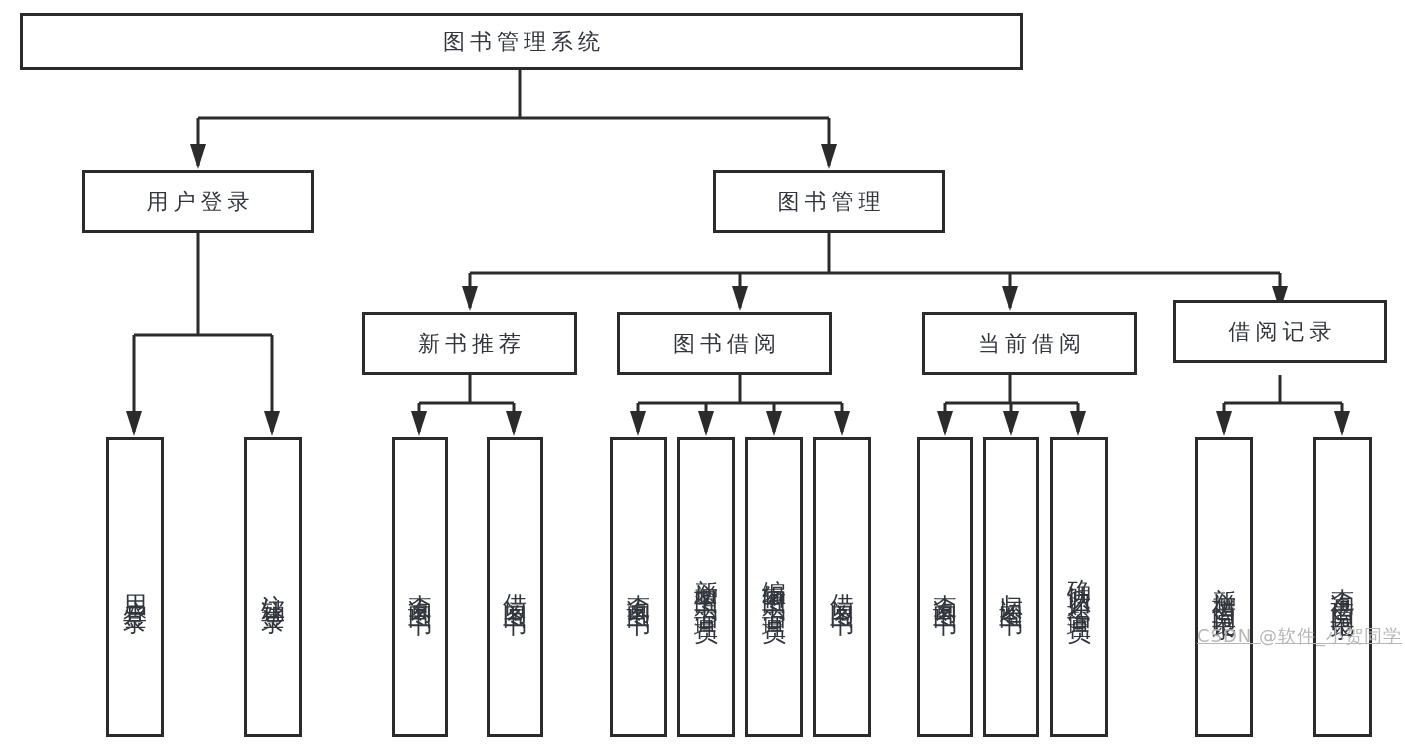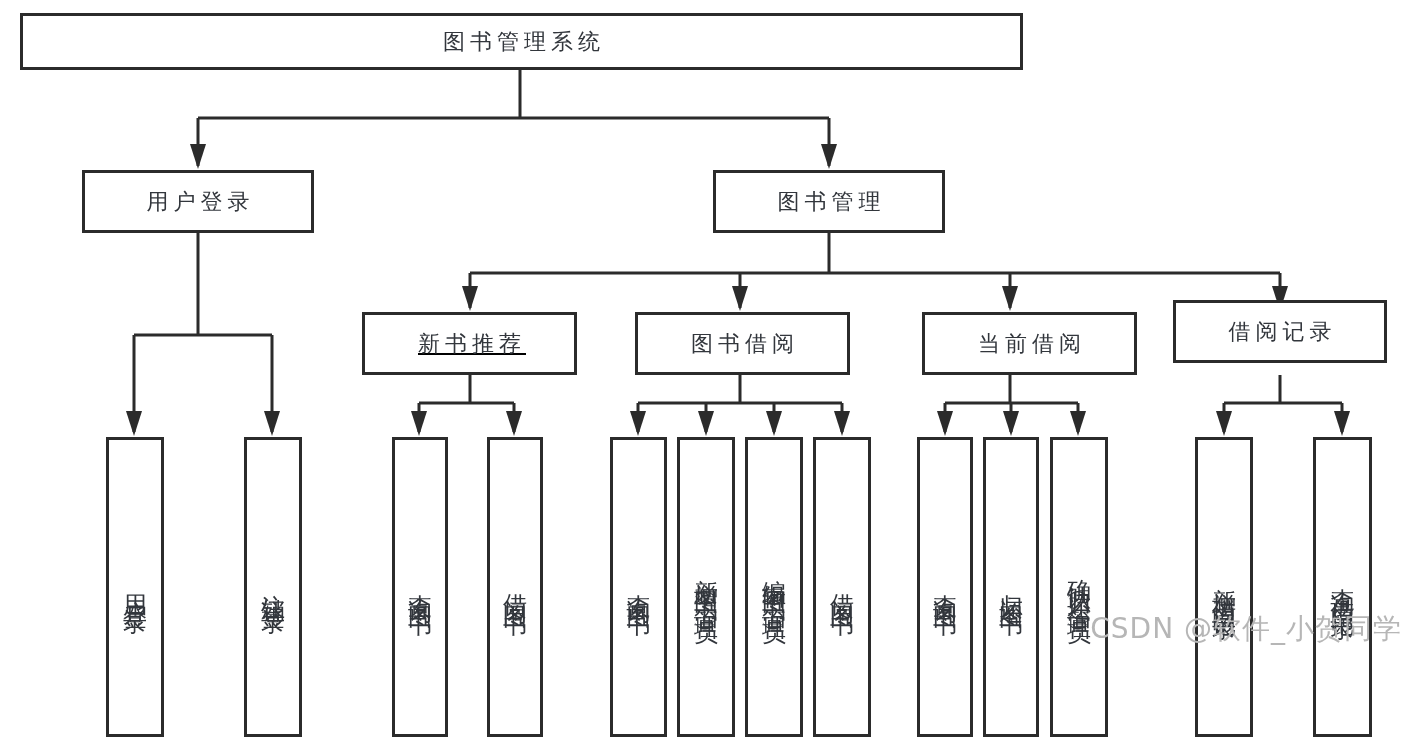--- a/index.html
+++ b/index.html
@@ -42,24 +42,25 @@
     text-orientation: mixed;
     font-size: 24px;
     letter-spacing: 6px;
     line-height: 1;
     color: #32363c;
     white-space: nowrap;
   }
   .watermark {
     position: absolute; z-index: 3;
     right: 3px; bottom: 6px;
-    font-size: 28px;
+    font-size: 18px;
     letter-spacing: 1px;
     color: #b6b6b6;
     white-space: nowrap;
+    text-decoration: underline;
   }
 </style>
 </head>
 <body>
 
 <div class="canvas">
 
   <svg class="connectors" width="1405" height="747" viewBox="0 0 1405 747">
     <g stroke="#2b2b2b" stroke-width="3" fill="none">
 
@@ -104,24 +105,24 @@
     <span class="hlabel">图书管理系统</span>
   </div>
 
   <div class="node" style="left:82px; top:170px; width:232px; height:63px;">
     <span class="hlabel">用户登录</span>
   </div>
   <div class="node" style="left:713px; top:170px; width:232px; height:63px;font-family:Liberation Serif, serif;">
     <span class="hlabel">图书管理</span>
   </div>
 
-  <div class="node" style="left:362px; top:312px; width:215px; height:63px;text-decoration:underline;">
+  <div class="node" style="left:362px; top:312px; width:215px; height:63px;">
     <span class="hlabel">新书推荐</span>
   </div>
-  <div class="node" style="left:635px; top:312px; width:215px; height:63px;">
+  <div class="node" style="left:617px; top:312px; width:215px; height:63px;">
     <span class="hlabel">图书借阅</span>
   </div>
   <div class="node" style="left:922px; top:312px; width:215px; height:63px;">
     <span class="hlabel">当前借阅</span>
   </div>
   <div class="node" style="left:1173px; top:300px; width:214px; height:63px;">
     <span class="hlabel">借阅记录</span>
   </div>
 
   <div class="leaf" style="left:106px; width:58px;">

